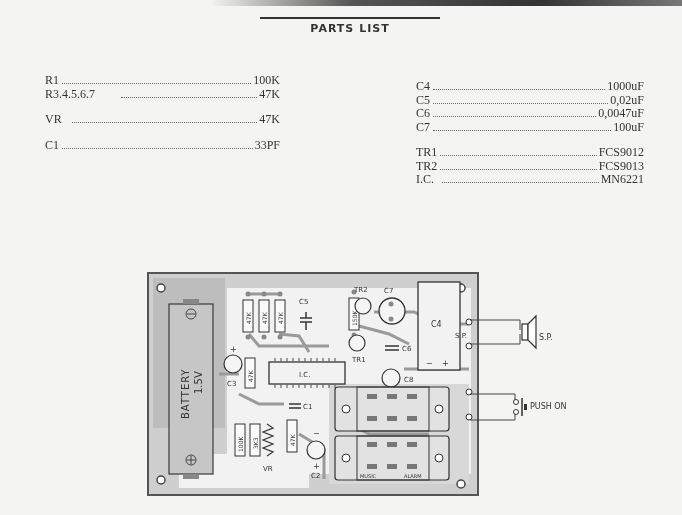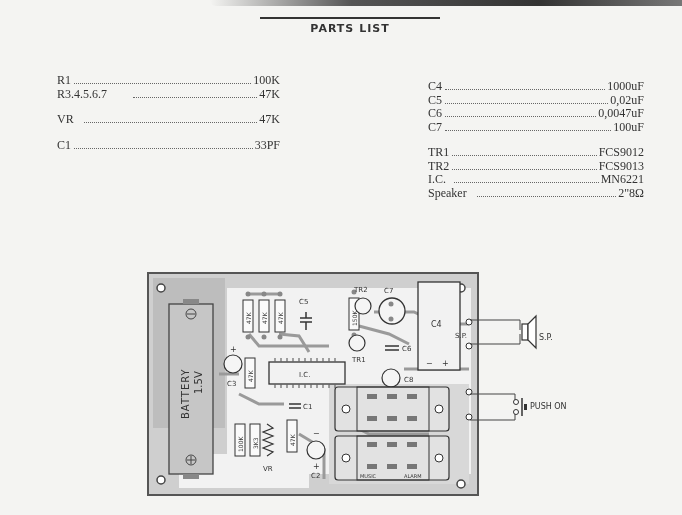--- a/index.html
+++ b/index.html
@@ -22,21 +22,21 @@
     padding-left:8px;
   }
   .title-rule { height:2px; background:#333; margin:1px 0 3px 0; }
   .subtitle {
     font-family:"DejaVu Sans", sans-serif; font-size:11px; letter-spacing:1px;
     color:#333; font-weight:bold;
   }
   .parts-col { position:absolute; width:235px; }
   .part-row {
     display:flex; align-items:baseline; height:13.5px;
-    font-size:12px; line-height:13px; color:#333;margin-left:12px;
+    font-size:12px; line-height:13px; color:#333;
   }
   .part-row .lbl { white-space:nowrap; }
   .part-row .dots {
     flex:1; border-bottom:1px dotted #666; margin:0 2px 3px 3px; height:0;
   }
   .part-row .val { white-space:nowrap; }
   .gap { height:12px; }
 
   
   .pcb {
@@ -115,25 +115,20 @@
     </div>
   <div class="part-row">
       <span class="lbl">TR2</span>
       <span class="dots"></span>
       <span class="val">FCS9013</span>
     </div>
   <div class="part-row">
       <span class="lbl">I.C.</span>
       <span class="dots" style="margin-left:8px"></span>
       <span class="val">MN6221</span>
-    </div>
-  <div class="part-row">
-      <span class="lbl">Speaker</span>
-      <span class="dots" style="margin-left:10px"></span>
-      <span class="val">2"8Ω</span>
     </div>
 </div>
 
 <div class="pcb">
   <svg width="328" height="220" viewBox="0 0 328 220" xmlns="http://www.w3.org/2000/svg" font-family="DejaVu Sans, sans-serif">
 
     <path d="M78 14 L322 14 L322 200 L160 200 L160 214 L30 214 L30 180 L78 180 Z" fill="#f2f2f2" stroke="none"></path>
 
     <rect x="4" y="4" width="72" height="150" fill="#bdbdbd"></rect>
     <rect x="180" y="110" width="140" height="100" fill="#d8d8d8"></rect>

